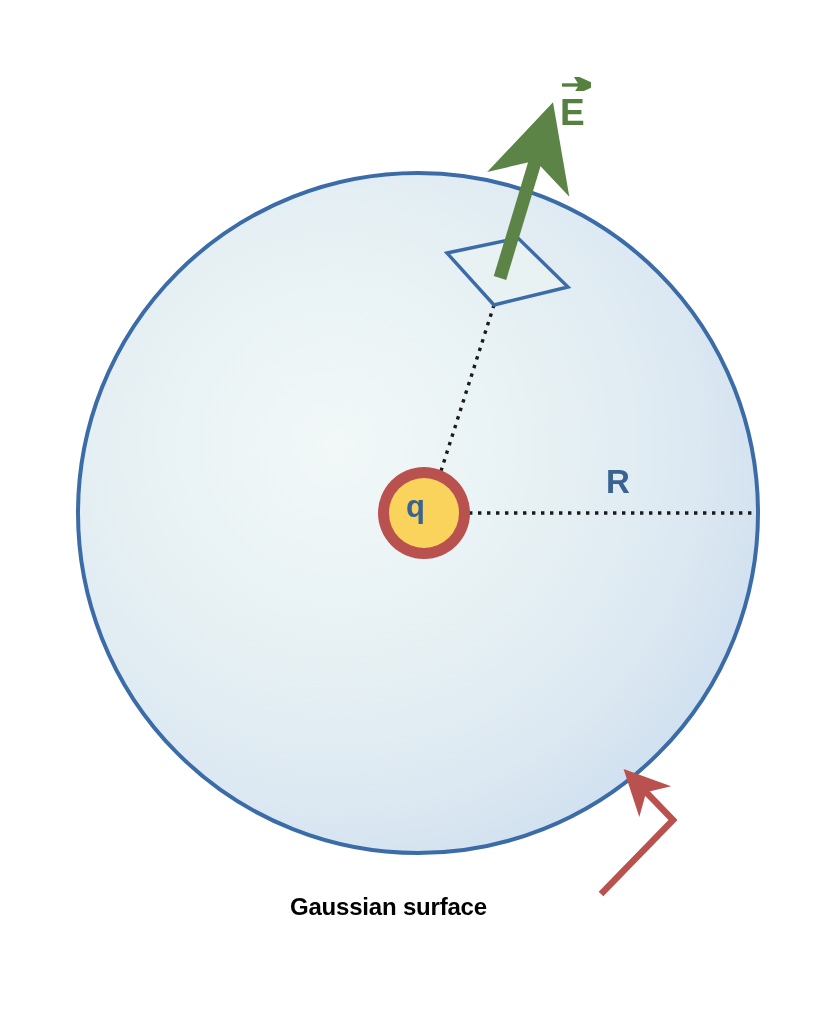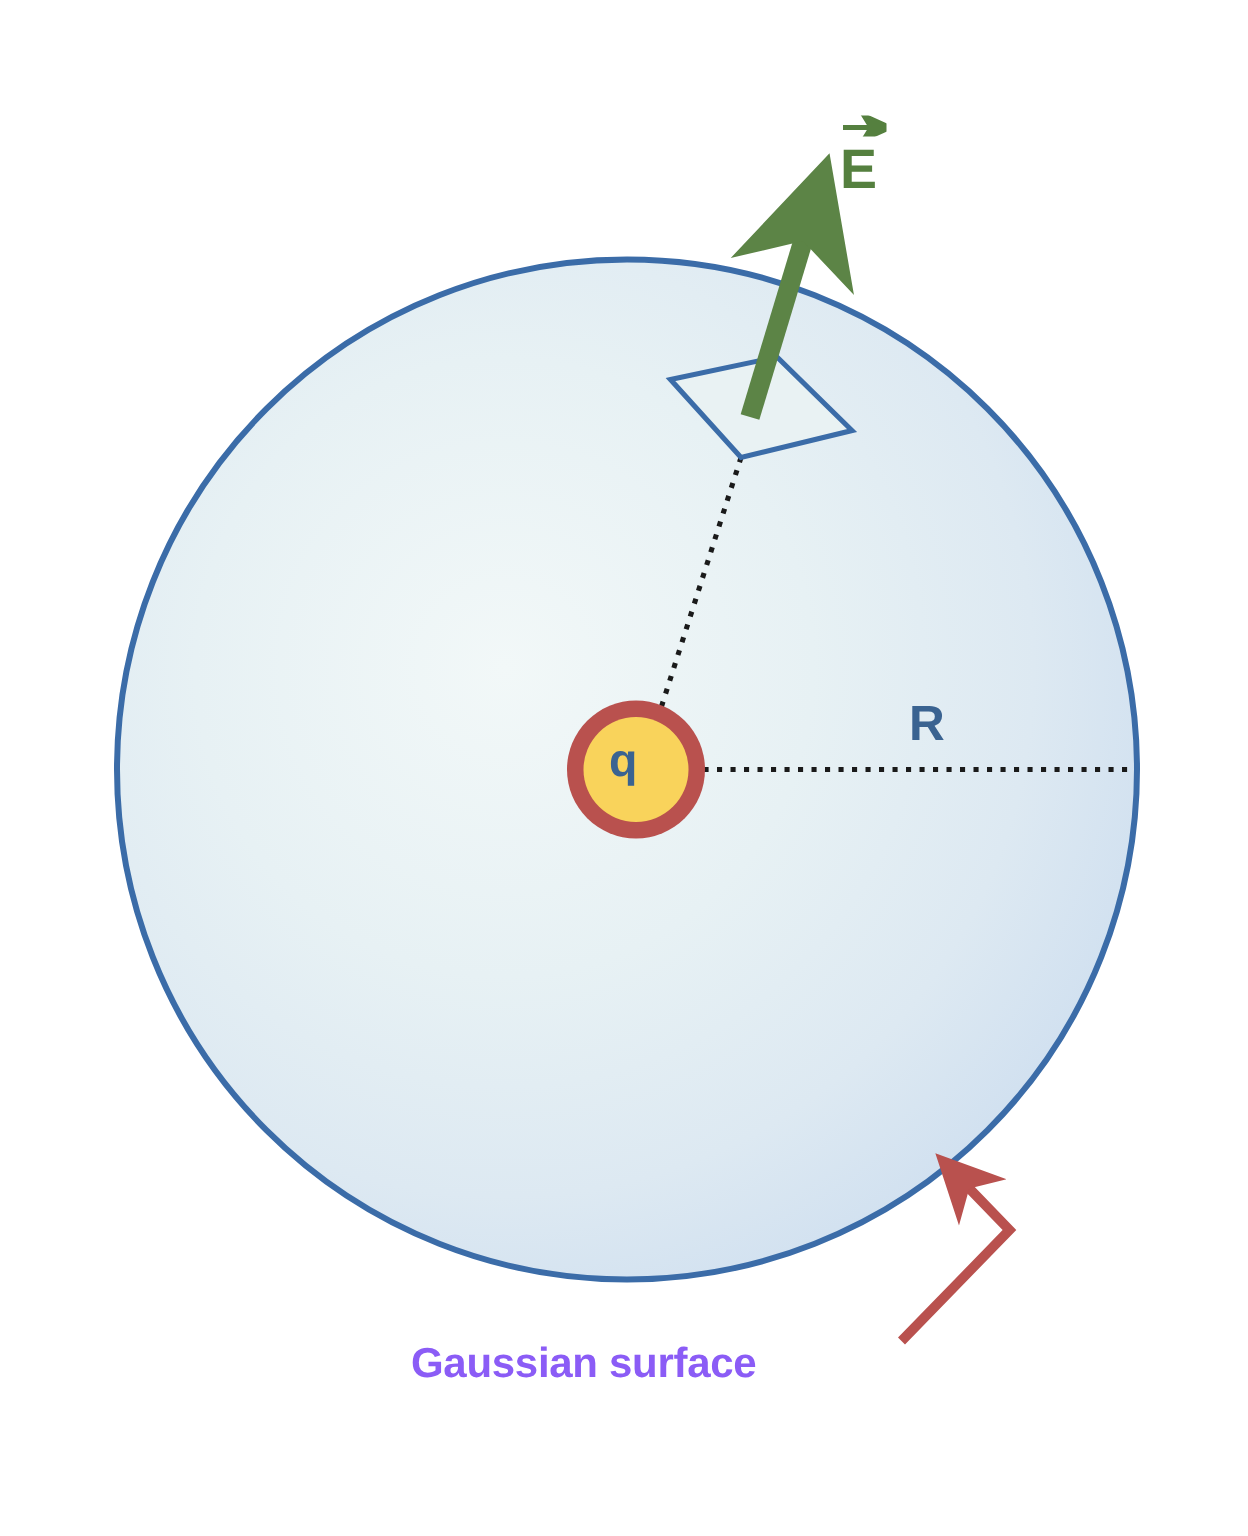--- a/index.html
+++ b/index.html
@@ -27,24 +27,24 @@
     height: 1024px;
   }
   .lbl {
     position: absolute;
     font-family: "Liberation Sans", sans-serif;
     font-weight: bold;
     white-space: nowrap;
     user-select: none;
   }
   #label-gaussian-surface {
-    left: 274px;
+    left: 290px;
     top: 893px;
-    font-size: 28px;
-    color: #8b5cf6;
+    font-size: 24px;
+    color: #000000;
     letter-spacing: -0.2px;
   }
   #label-R {
     left: 606px;
     top: 463px;
     font-size: 33px;
     color: #3a6391;
   }
   #label-q {
     left: 406px;

